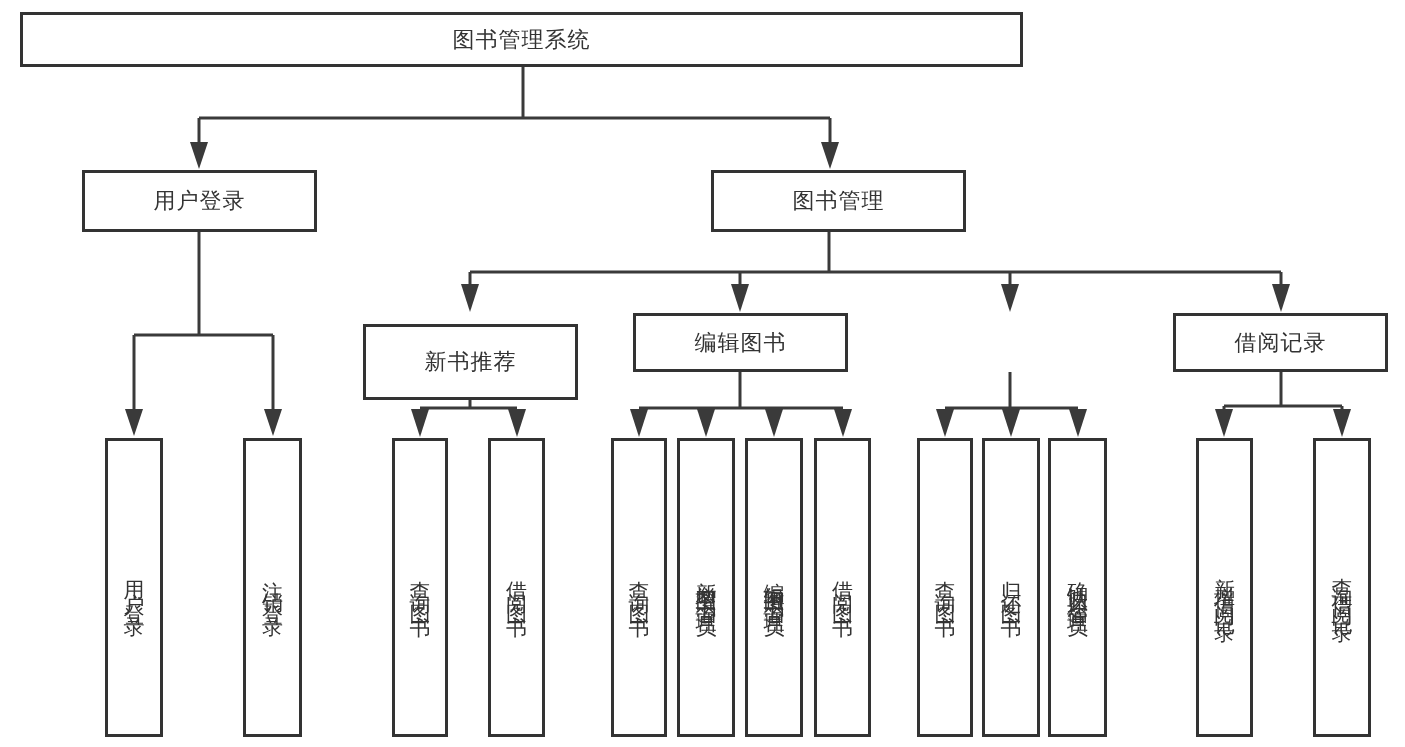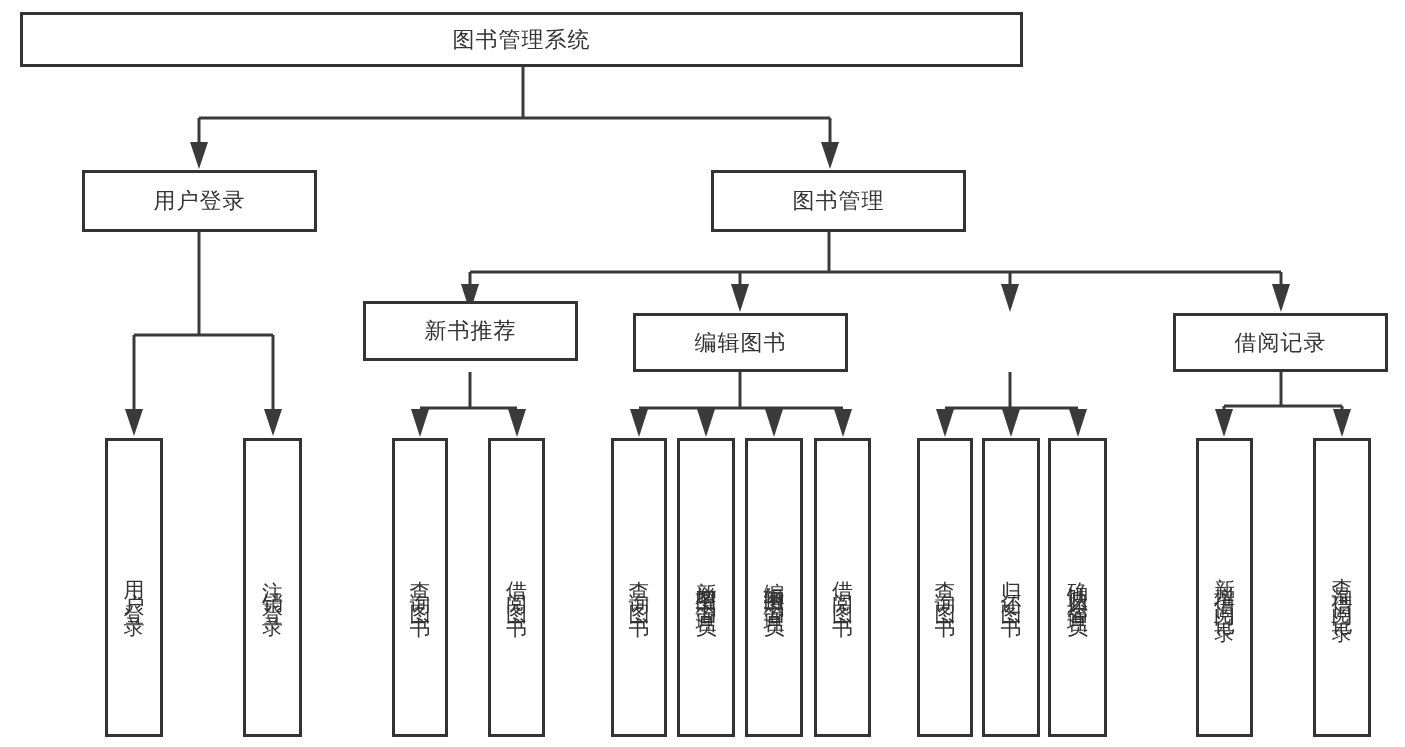--- a/index.html
+++ b/index.html
@@ -97,21 +97,21 @@
     <span>图书管理系统</span>
   </div>
 
   <div class="node h-node" style="left:82px;top:170px;width:235px;height:62px;">
     <span>用户登录</span>
   </div>
   <div class="node h-node" style="left:711px;top:170px;width:255px;height:62px;">
     <span>图书管理</span>
   </div>
 
-  <div class="node h-node" style="left:363px;top:301px;width:215px;height:60px;justify-content:center;">
+  <div class="node h-node" style="left:363px;top:324px;width:215px;height:76px;justify-content:center;">
     <span>新书推荐</span>
   </div>
   <div class="node h-node" style="left:633px;top:313px;width:215px;height:59px;">
     <span>编辑图书</span>
   </div>
   <div class="node h-node" style="left:1173px;top:313px;width:215px;height:59px;">
     <span>借阅记录</span>
   </div>
 
   <div class="node leaf sp-lg" style="left:105px;width:58px;">

